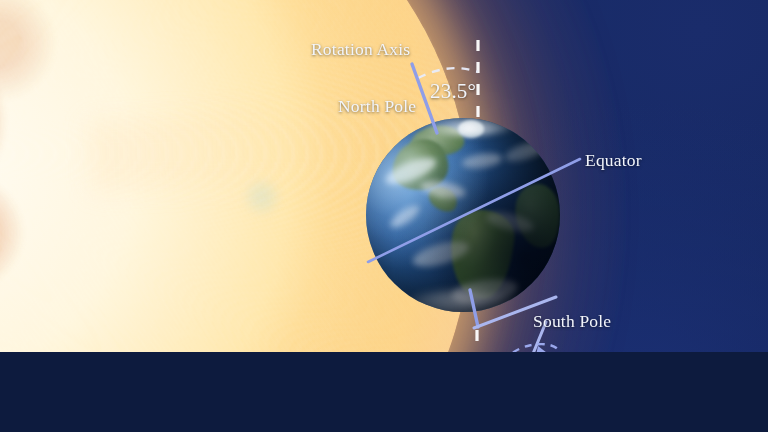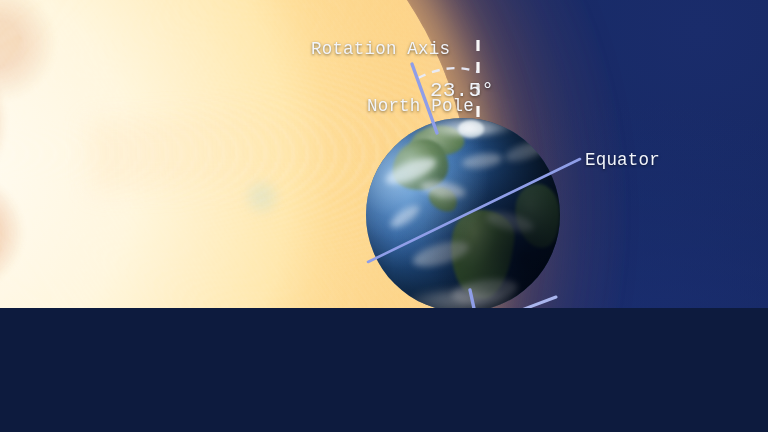--- a/index.html
+++ b/index.html
@@ -1,19 +1,19 @@
 <!DOCTYPE html>
 <html><head>
 <meta charset="utf-8">
 <title>Earth Axial Tilt Diagram</title>
 <style>
   html,body{margin:0;padding:0;background:#0d1b3e;}
   #stage{
-    position:relative;width:768px;height:308px;overflow:hidden;
-    font-family:Liberation Mono, monospace;
+    position:relative;width:768px;height:352px;overflow:hidden;
+    font-family:Liberation Serif, serif;
     background:
       radial-gradient(ellipse 520px 430px at 640px 400px, #1b2f73 0%, rgba(27,47,115,0) 70%),
       radial-gradient(ellipse 600px 520px at 700px 30px, #1a2c6b 0%, rgba(26,44,107,0) 72%),
       linear-gradient(118deg, #26255c 0%, #192c68 28%, #152a63 62%, #12245a 100%);
   }
 
   
   .sun-glow{
     position:absolute;left:-470px;top:-330px;width:1090px;height:1090px;border-radius:50%;
     background:radial-gradient(circle at 50% 50%,
@@ -126,21 +126,21 @@
 
   
   svg.overlay{position:absolute;left:0;top:0;width:768px;height:432px;overflow:visible;}
 
   
   .lbl{
     position:absolute;color:#f2f5fb;font-size:17.5px;letter-spacing:.2px;white-space:nowrap;
     text-shadow:0 1px 3px rgba(0,0,0,.55);
   }
   .lbl-rot{left:311px;top:39px;}
-  .lbl-np{left:338px;top:96px;margin-left:29px;}
+  .lbl-np{left:338px;top:96px;}
   .lbl-eq{left:585px;top:150px;}
   .lbl-sp{left:533px;top:311px;}
   .lbl-ang{left:430px;top:79px;font-size:21px;}
 </style>
 </head>
 <body>
 
 <div id="stage">
 
   <div class="sun-glow"></div>
@@ -195,15 +195,16 @@
     <line x1="546" y1="322" x2="528" y2="366" stroke="#aab6ee" stroke-width="3.0" stroke-linecap="round"></line>
 
     <ellipse cx="533" cy="358" rx="27" ry="13" transform="rotate(-12 533 358)" fill="none" stroke="#9aa8ec" stroke-width="2.4" stroke-dasharray="7 6"></ellipse>
 
     <path d="M 538,346 L 551,356 L 535,360 Z" fill="#9aa8ec"></path>
   </svg>
 
   <div class="lbl lbl-rot">Rotation Axis</div>
   <div class="lbl lbl-np">North Pole</div>
   <div class="lbl lbl-eq">Equator</div>
+  <div class="lbl lbl-sp">South Pole</div>
   <div class="lbl lbl-ang">23.5°</div>
 
 </div>
 
 </body></html>

